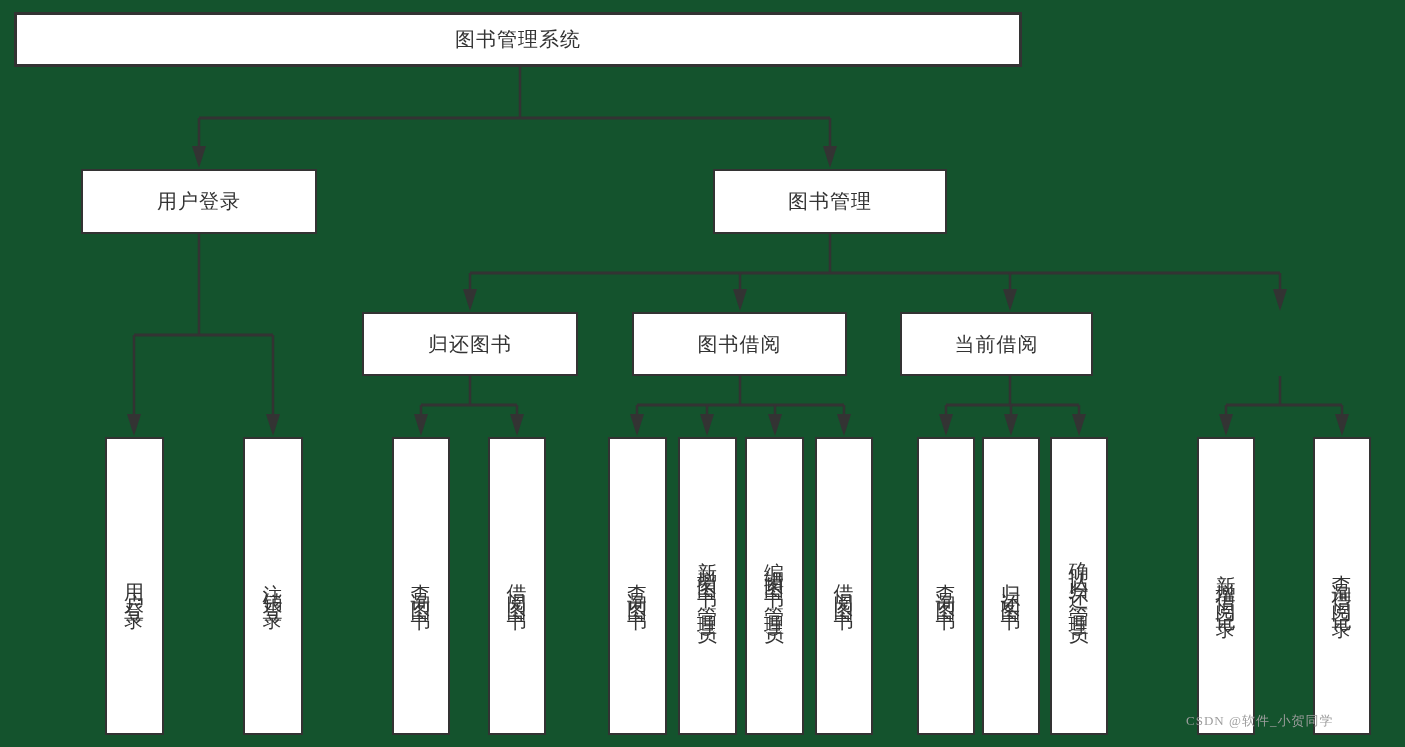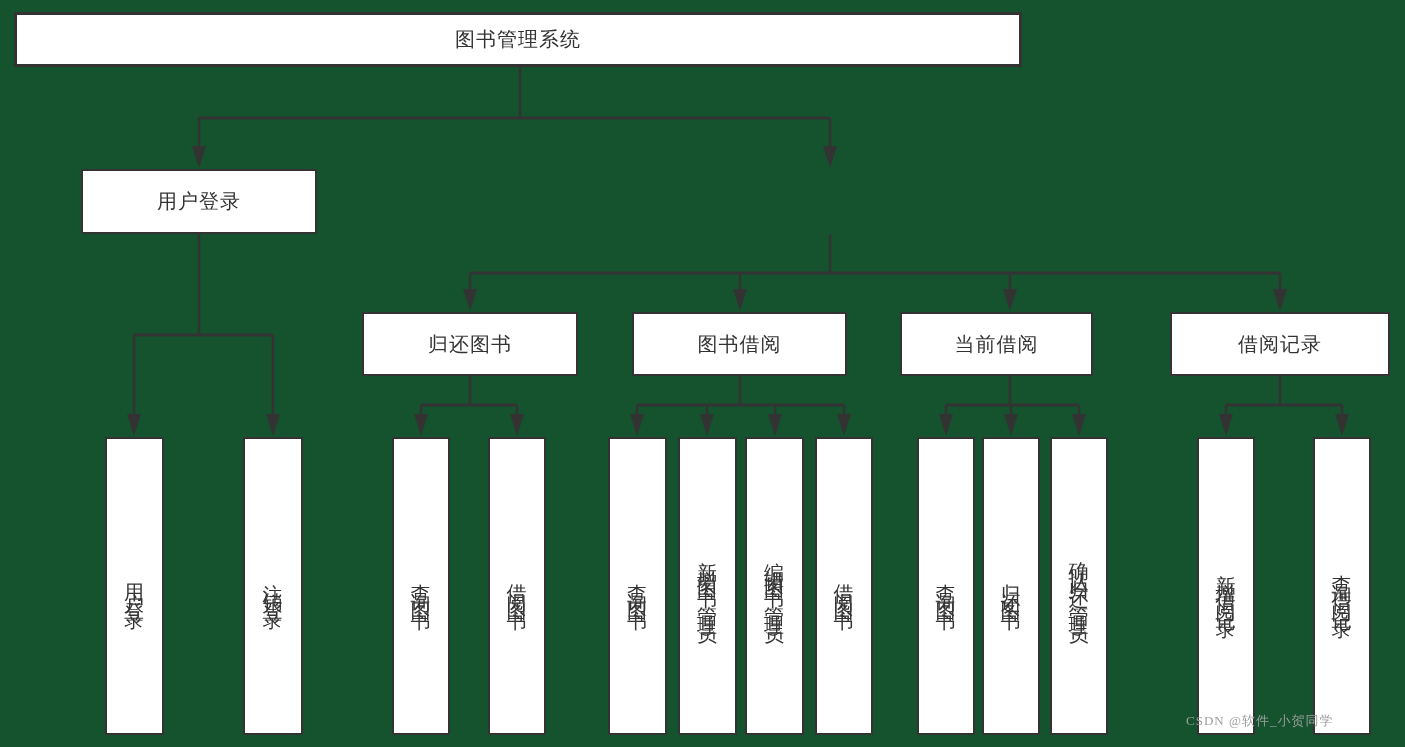--- a/index.html
+++ b/index.html
@@ -117,32 +117,32 @@
     </g>
   </svg>
 
   <div class="node root" style="left:14px; top:12px; width:1008px; height:55px;">
     <span class="h-label">图书管理系统</span>
   </div>
 
   <div class="node" style="left:81px; top:169px; width:236px; height:65px;">
     <span class="h-label">用户登录</span>
   </div>
+  <div class="node" style="left:713px; top:169px; width:234px; height:65px;">
+    <span class="h-label">图书管理</span>
+  </div>
 
   <div class="node" style="left:362px; top:312px; width:216px; height:64px;">
     <span class="h-label">归还图书</span>
   </div>
   <div class="node" style="left:632px; top:312px; width:215px; height:64px;">
     <span class="h-label">图书借阅</span>
   </div>
   <div class="node" style="left:900px; top:312px; width:193px; height:64px;">
     <span class="h-label">当前借阅</span>
-  </div>
-  <div class="node" style="left:1170px; top:312px; width:220px; height:64px;">
-    <span class="h-label">借阅记录</span>
   </div>
 
   <div class="node leaf" style="left:105px; top:437px; width:59px; height:298px;">
     <span class="v-label">用户登录</span>
   </div>
   <div class="node leaf" style="left:243px; top:437px; width:60px; height:298px;">
     <span class="v-label">注销登录</span>
   </div>
 
   <div class="node leaf" style="left:392px; top:437px; width:58px; height:298px;">

